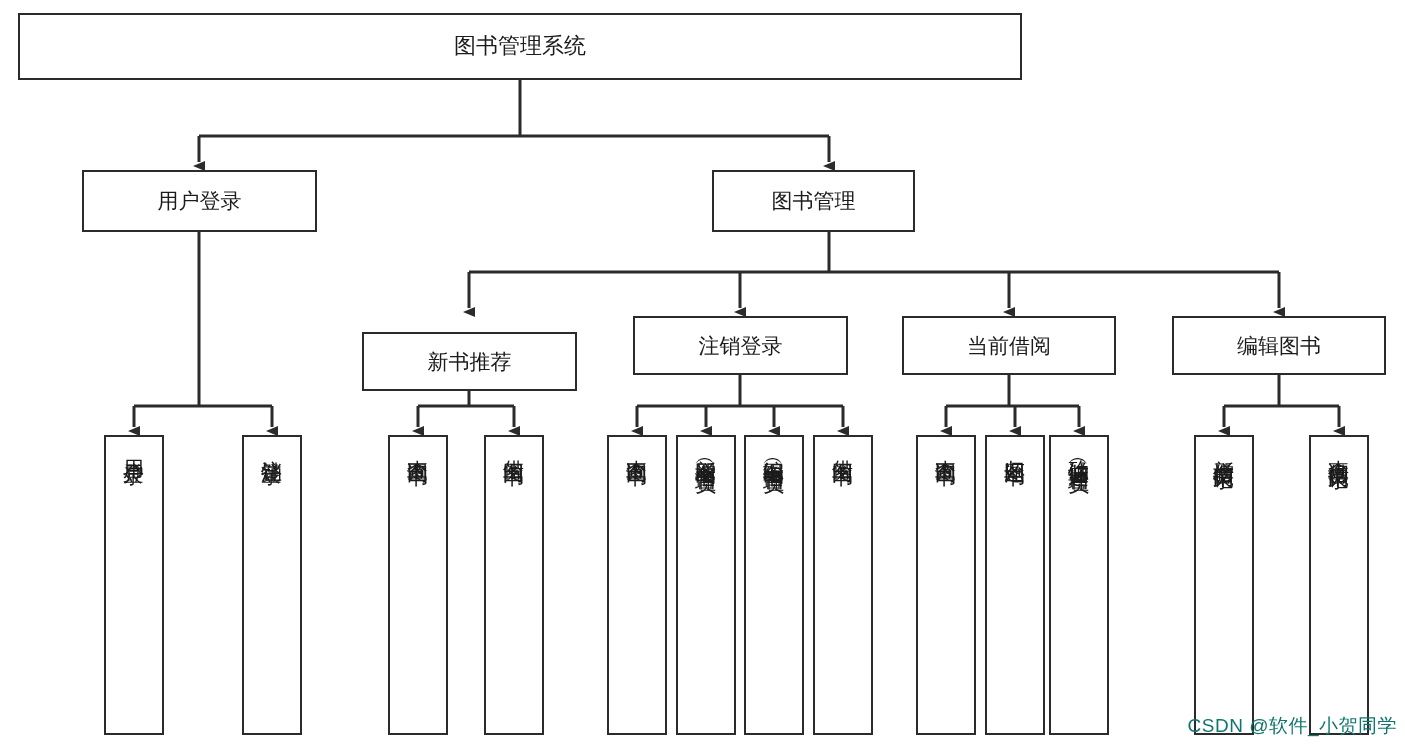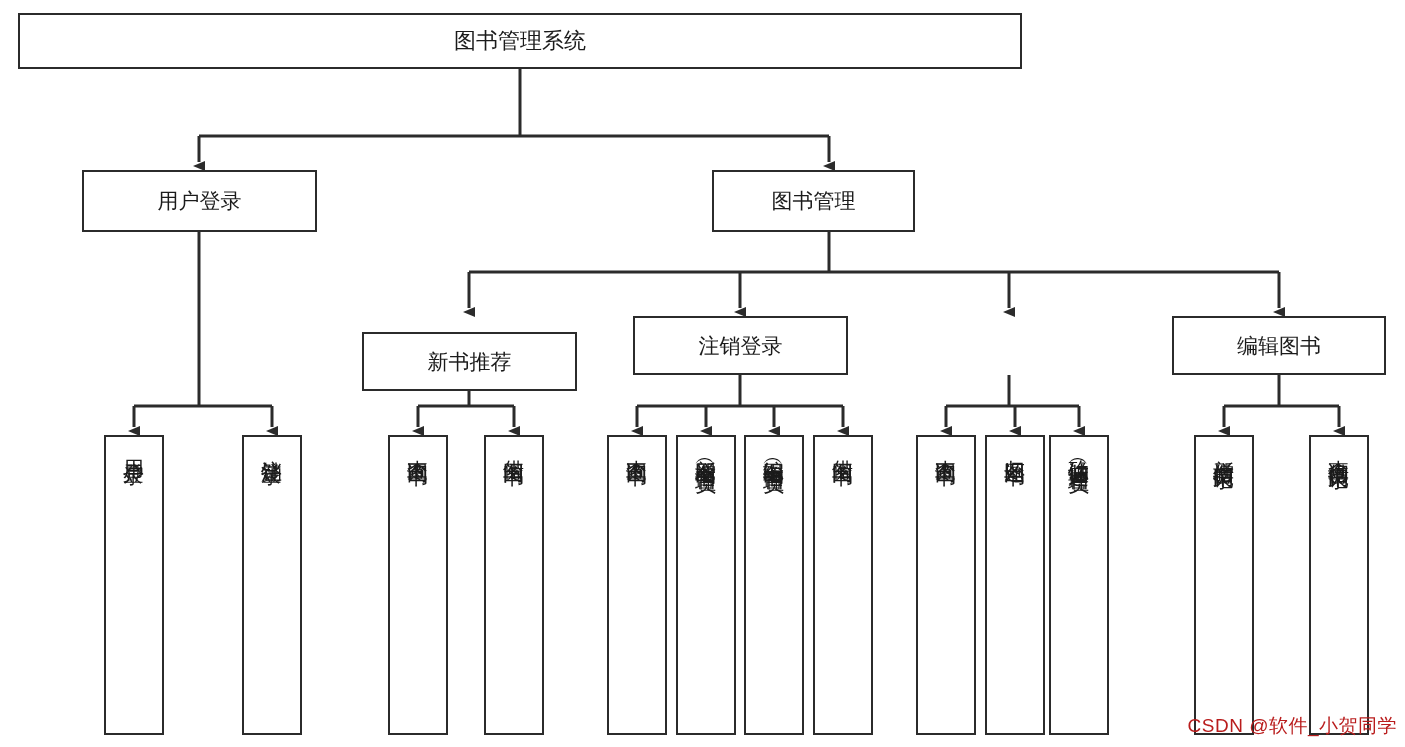--- a/index.html
+++ b/index.html
@@ -58,21 +58,21 @@
     letter-spacing: 2px;
     line-height: 1;
     white-space: normal;
     max-height: 100%;
   }
   .watermark {
     position: absolute;
     right: 8px;
     bottom: 8px;
     font-size: 19px;
-    color: #b91c1c;
+    color: #0f766e;
     letter-spacing: 0.5px;
     z-index: 3;
     white-space: nowrap;
     font-family: "Liberation Sans", "DejaVu Sans", sans-serif;
   }
 </style>
 </head>
 <body>
 
 <div id="canvas">
@@ -122,37 +122,40 @@
       <path d="M1015,406 L1015,427" marker-end="url(#arrow)"></path>
       <path d="M1079,406 L1079,427" marker-end="url(#arrow)"></path>
 
       <path d="M1279,375 L1279,406"></path>
       <path d="M1224,406 L1339,406"></path>
       <path d="M1224,406 L1224,427" marker-end="url(#arrow)"></path>
       <path d="M1339,406 L1339,427" marker-end="url(#arrow)"></path>
     </g>
   </svg>
 
-  <div class="node root horiz" style="left:18px; top:13px; width:1004px; height:56px;">
+  <div class="node root horiz" style="left:18px; top:13px; width:1004px; height:67px;">
     <span class="label">图书管理系统</span>
   </div>
 
   <div class="node horiz" style="left:82px; top:170px; width:235px; height:62px;">
     <span class="label">用户登录</span>
   </div>
   <div class="node horiz" style="left:712px; top:170px; width:203px; height:62px;">
     <span class="label">图书管理</span>
   </div>
 
   <div class="node horiz" style="left:362px; top:332px; width:215px; height:59px;">
     <span class="label">新书推荐</span>
   </div>
   <div class="node horiz" style="left:633px; top:316px; width:215px; height:59px;">
     <span class="label">注销登录</span>
   </div>
+  <div class="node horiz" style="left:902px; top:316px; width:214px; height:59px;">
+    <span class="label">当前借阅</span>
+  </div>
   <div class="node horiz" style="left:1172px; top:316px; width:214px; height:59px;">
     <span class="label">编辑图书</span>
   </div>
 
   <div class="node vert" style="left:104px; top:435px; width:60px; height:300px;">
     <span class="label">用户登录</span>
   </div>
   <div class="node vert" style="left:242px; top:435px; width:60px; height:300px;">
     <span class="label">注销登录</span>
   </div>

